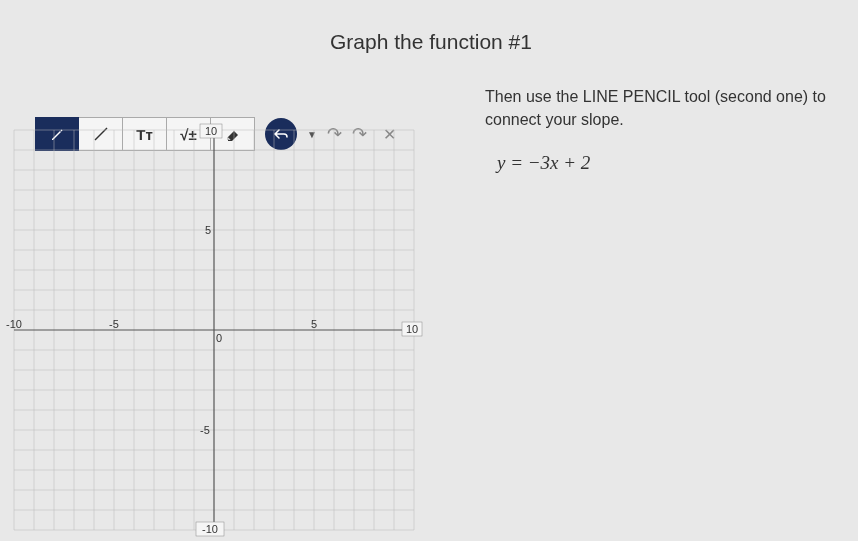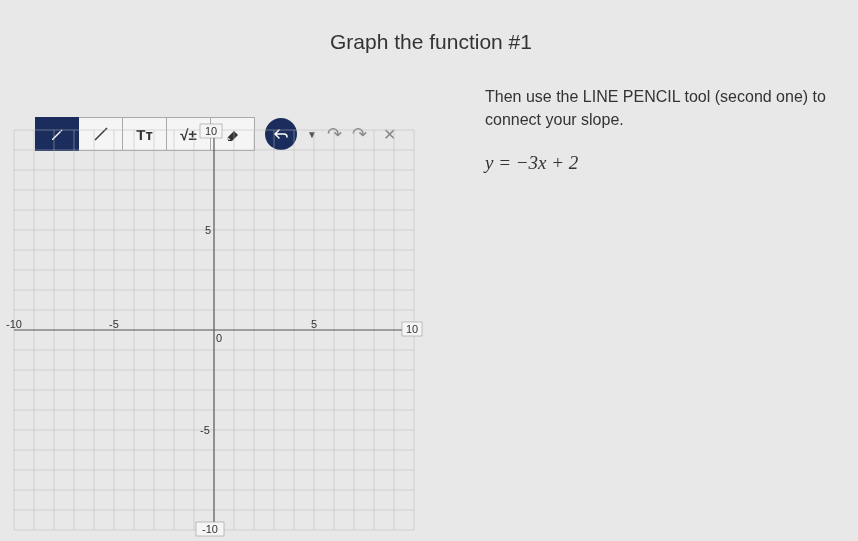--- a/index.html
+++ b/index.html
@@ -88,21 +88,21 @@
       width: 350px;
       font-size: 16px;
       line-height: 1.45;
       color: #333;
     }
     .instructions p { margin-bottom: 18px; }
     .equation {
       font-family: "Times New Roman", serif;
       font-style: italic;
       font-size: 19px;
-      margin-left: 0;
+      margin-left: 12px;
     }
     .grid-wrap {
       position: absolute;
       top: 120px;
       left: 4px;
       width: 420px;
       height: 420px;
     }
     .grid-svg { width: 420px; height: 420px; }
     .grid line.minor { stroke: #bbb; stroke-width: 0.5; }

